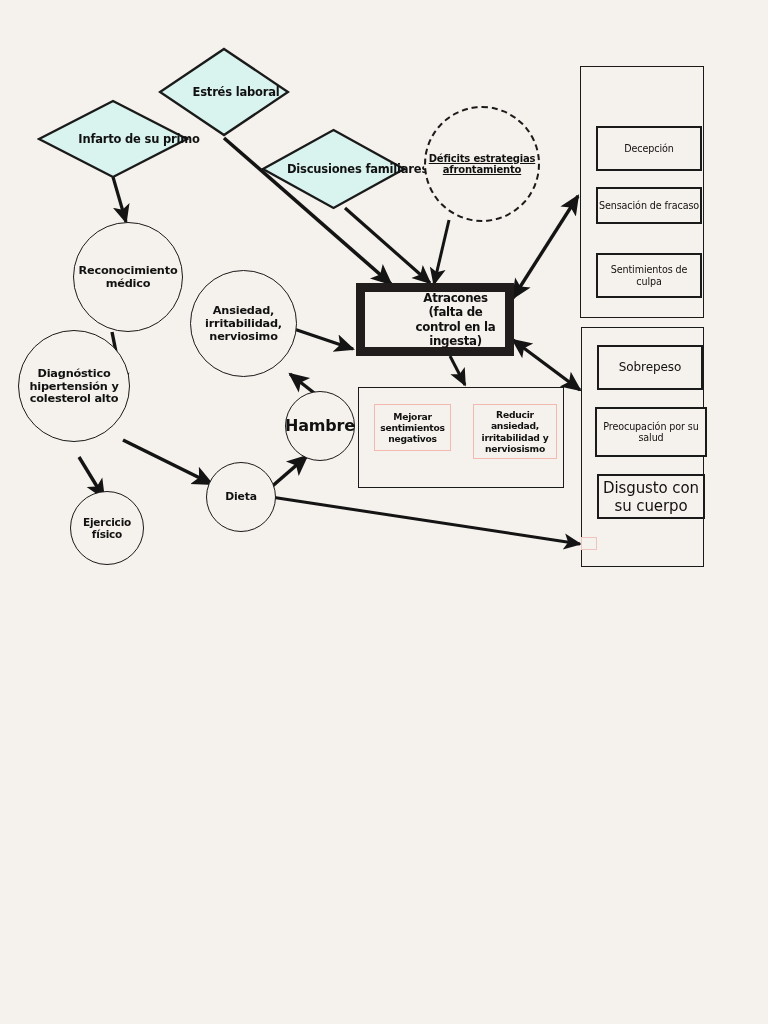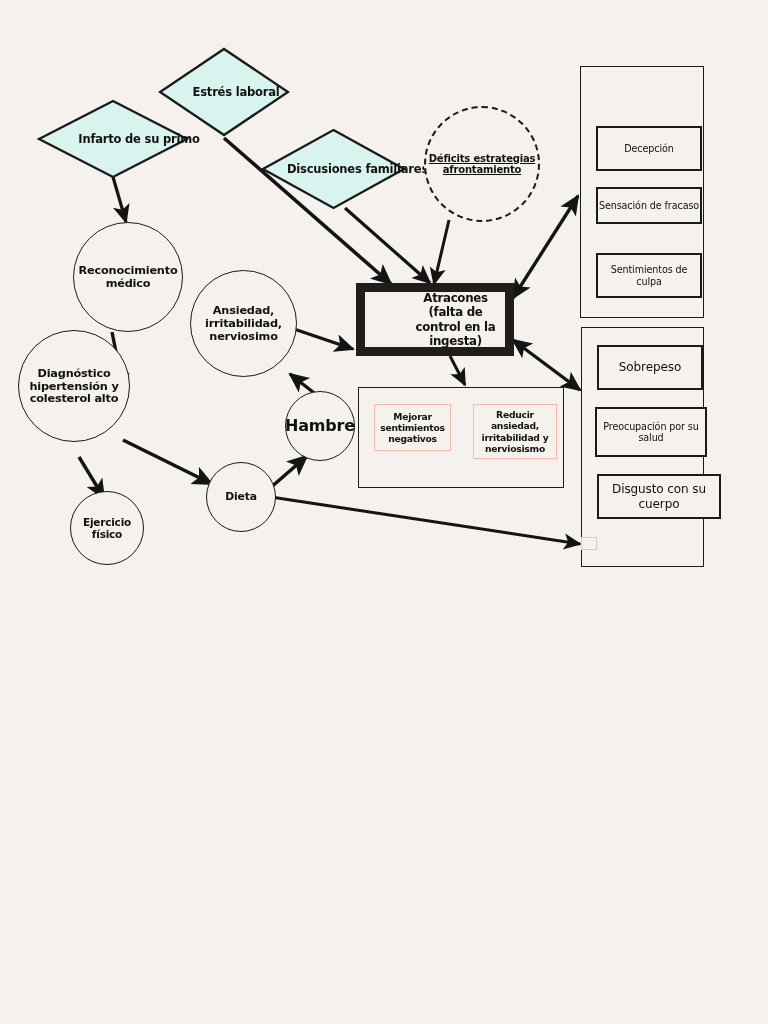--- a/index.html
+++ b/index.html
@@ -229,21 +229,21 @@
   <div class="rect thin-outer" style="left:581px; top:327px; width:123px; height:240px;"></div>
 
   <div class="rect thin-inner" style="left:590px; top:345px; width:106px; height:45px; font-size:12px;">
     <span>Sobrepeso</span>
   </div>
 
   <div class="rect thin-inner" style="left:588px; top:407px; width:112px; height:50px; font-size:9.6px;">
     <span>Preocupación por su salud</span>
   </div>
 
-  <div class="rect thin-inner" style="left:590px; top:474px; width:124px; height:45px; font-size:12px;">
+  <div class="rect thin-inner" style="left:590px; top:474px; width:108px; height:45px; font-size:15px;">
     <span>Disgusto con su cuerpo</span>
   </div>
 
   <div class="rect pink-empty" style="left:581px; top:537px; width:16px; height:13px; font-size:8px;">
     <span></span>
   </div>
 
 </div>
 
 </body></html>

